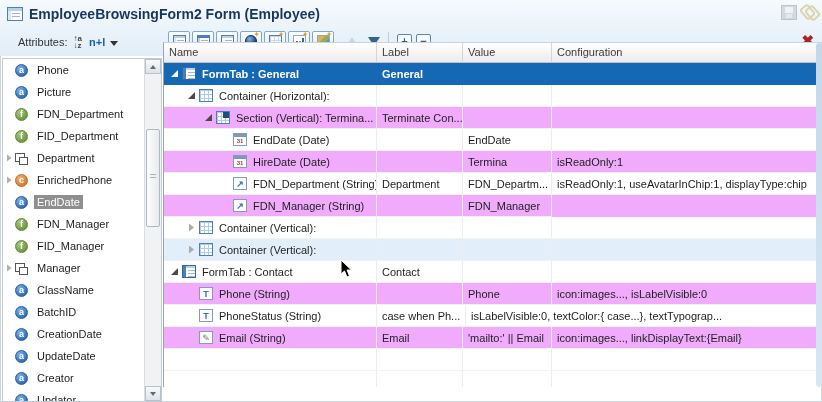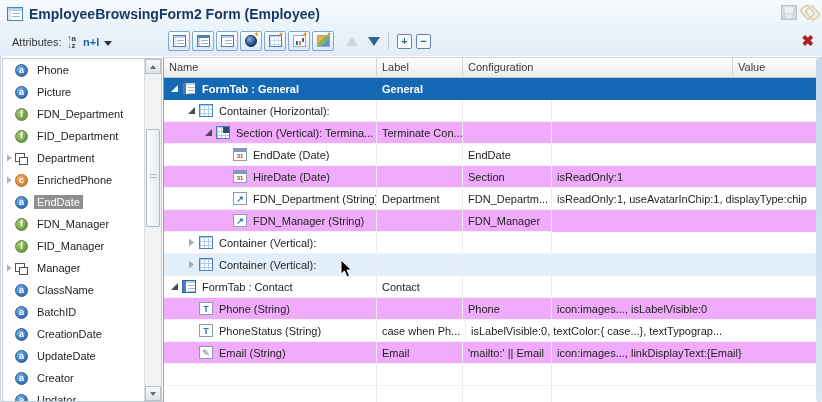--- a/index.html
+++ b/index.html
@@ -26,21 +26,21 @@
   .save-ico::before { content:""; position:absolute; top:1px; left:3px; right:3px; height:6px; background:#eef1f4; }
   .save-ico::after { content:""; position:absolute; bottom:1px; left:4px; right:4px; height:4px; background:#e2e6ea; }
   .links-ico { width:16px; height:15px; position:relative; opacity:.9; }
   .links-ico::before, .links-ico::after { content:""; position:absolute; width:7px; height:10px;
     border:2px solid #dccfa6; border-radius:3px; }
   .links-ico::before { left:0; top:0; transform:rotate(-40deg); }
   .links-ico::after { right:0; bottom:0; transform:rotate(-40deg); }
 
   
   .attrbar { position:absolute; top:28px; left:0; height:28px; width:100%; display:flex; align-items:center; }
-  .attr-label { margin-left:12px; color:#333; }
+  .attr-label { margin-left:18px; color:#333; }
   .sort-az-ico { display:inline-flex; flex-direction:column; margin-left:6px; line-height:7px;
     font-size:8px; color:#444; font-weight:bold; letter-spacing:0; }
   .nl-toggle { color:#1f5fa9; margin-left:7px; font-weight:bold; }
   .nl-caret { width:0; height:0; border:4px solid transparent; border-top:5px solid #333;
     display:inline-block; margin-left:5px; position:relative; top:3px; }
 
   .toolbar { position:absolute; left:168px; top:31px; display:flex; align-items:center; }
   .tbtn { width:22px; height:20px; margin-right:2px; border:1px solid #7fa8ce; border-radius:2px;
     background:linear-gradient(#fdfeff,#dce9f5); display:flex; align-items:center; justify-content:center; position:relative; }
   .tbico { width:13px; height:12px; position:relative; display:inline-block; }
@@ -93,21 +93,21 @@
     background:linear-gradient(#f8f9fa,#dee3e8); display:flex; align-items:center; justify-content:center; }
   .sb-btn.up { top:0; } .sb-btn.down { bottom:0; }
   .sb-tri-up { width:0;height:0;border:3px solid transparent;border-bottom:4px solid #5a6b7f; margin-top:-3px; }
   .sb-tri-dn { width:0;height:0;border:3px solid transparent;border-top:4px solid #5a6b7f; margin-bottom:-3px; }
   .sb-thumb { position:absolute; left:1px; top:70px; width:14px; height:98px;
     background:linear-gradient(to right,#fdfdfd,#e8eaed); border:1px solid #b0b8c2; border-radius:2px; }
   .sb-thumb::after { content:""; position:absolute; left:3px; right:3px; top:44px; height:6px;
     background:repeating-linear-gradient(to bottom,#aab2bc 0 1px,transparent 1px 3px); }
 
   
-  .grid { position:absolute; left:163px; top:57px; width:659px; height:345px;
+  .grid { position:absolute; left:163px; top:42px; width:659px; height:345px;
     border-left:1px solid #98a5b3; border-top:1px solid #c8d4e0; background:#fff; overflow:hidden; }
   .ghead { display:flex; height:20px; }
   .hcell { background:linear-gradient(#ffffff,#ececec); border-right:1px solid #d5d5d5;
     border-bottom:1px solid #c3c3c3; color:#3c3c3c; padding:3px 0 0 5px; white-space:nowrap; overflow:hidden; }
   .c-name   { width:213px; flex:none; }
   .c-label  { width:86px;  flex:none; }
   .c-value  { width:89px;  flex:none; }
   .c-config { flex:1; }
   .grow { display:flex; height:22px; background:#fff; }
   .grow .cell { border-right:1px solid #ededed; border-bottom:1px solid #f2f2f2;
@@ -294,22 +294,22 @@
     <div class="sb-btn down">
         <span class="sb-tri-dn"></span>
       </div>
   </div>
 </div>
 
 <div class="grid">
   <div class="ghead" id="grid-head">
       <div class="hcell c-name">Name</div>
       <div class="hcell c-label">Label</div>
+      <div class="hcell c-value">Value</div>
       <div class="hcell c-config">Configuration</div>
-      <div class="hcell c-value">Value</div>
     </div>
   <div id="grid-body">
       <div class="grow selected">
     <div class="cell c-name">
       <span class="indent" style="width: 0px;"></span>
       <span class="expander">
             <span class="exp-open"></span>
           </span>
       <span class="tico ico-formtab"></span>
       <span class="ntext">FormTab : General</span>
@@ -356,21 +356,21 @@
     <div class="cell c-config"></div>
   </div>
       <div class="grow shaded">
     <div class="cell c-name">
       <span class="indent" style="width: 51px;"></span>
       <span class="expander"></span>
       <span class="tico ico-date">31</span>
       <span class="ntext">HireDate (Date)</span>
     </div>
     <div class="cell c-label"></div>
-    <div class="cell c-value">Section</div>
+    <div class="cell c-value">Termina</div>
     <div class="cell c-config">isReadOnly:1</div>
   </div>
       <div class="grow">
     <div class="cell c-name">
       <span class="indent" style="width: 51px;"></span>
       <span class="expander"></span>
       <span class="tico ico-linkfield">↗</span>
       <span class="ntext">FDN_Department (String)</span>
     </div>
     <div class="cell c-label">Department</div>

